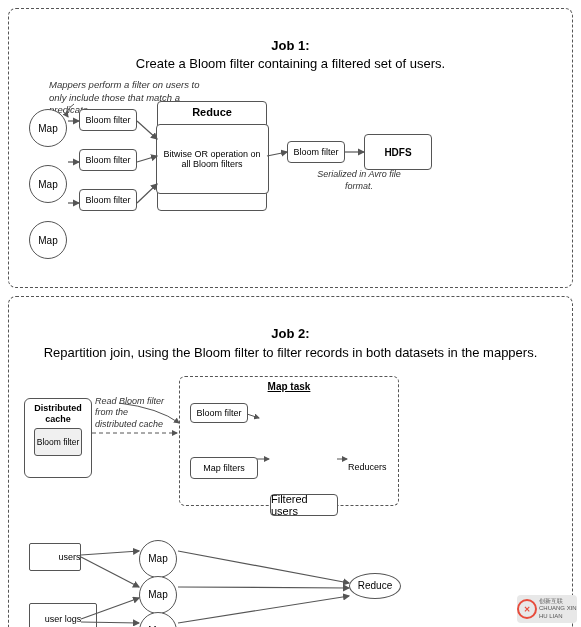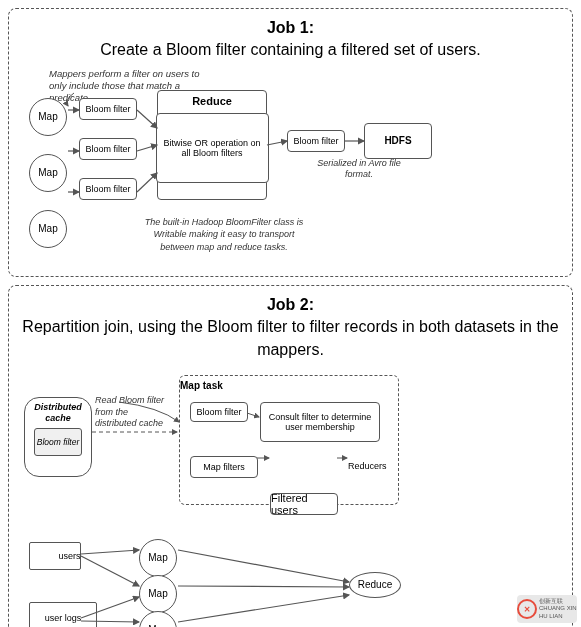--- a/index.html
+++ b/index.html
@@ -26,23 +26,24 @@
     .job-box {
       border: 1.5px dashed #555;
       border-radius: 8px;
       padding: 8px 10px;
       position: relative;
       background: #fff;
     }
 
     .job-title {
       text-align: center;
-      font-size: 16px;
+      font-size: 13px;
       line-height: 1.4;
       margin-bottom: 6px;
+      margin-top: 20px;
     }
 
     .job-title strong {
       font-weight: bold;
     }
 
     
     .job1-content {
       position: relative;
       height: 200px;
@@ -206,32 +207,31 @@
     .job2-content {
       position: relative;
       height: 300px;
     }
 
     .dist-cache-box {
       position: absolute;
       left: 5px;
       top: 30px;
       border: 1.5px solid #555;
-      border-radius: 15px;
+      border-radius: 6px;
       width: 68px;
       height: 80px;
       display: flex;
       flex-direction: column;
       align-items: center;
       justify-content: flex-start;
       padding-top: 4px;
       font-size: 9px;
       text-align: center;
       background: #fff;
-      font-style: italic;
     }
 
     .dist-cache-label {
       font-size: 9px;
       font-weight: bold;
       line-height: 1.2;
     }
 
     .small-bloom-box {
       border: 1.5px solid #555;
@@ -264,24 +264,25 @@
       left: 160px;
       top: 8px;
       border: 1.5px dashed #555;
       border-radius: 6px;
       width: 220px;
       height: 130px;
       background: #fff;
     }
 
     .map-task-title {
-      text-align: left;
+      text-align: center;
       font-size: 10px;
       font-weight: bold;
       margin-top: 4px;
+      text-decoration: underline;
     }
 
     .map-task-bloom {
       position: absolute;
       top: 26px;
       left: 10px;
       border: 1.5px solid #555;
       border-radius: 4px;
       width: 58px;
       height: 20px;
@@ -502,21 +503,20 @@
         <div class="reduce-label">Reduce</div>
         <div class="inner-reduce">Bitwise OR operation on all Bloom filters</div>
       </div>
 
       <div class="output-bloom">Bloom filter</div>
 
       <div class="hdfs-box">HDFS</div>
 
       <div class="annotation-avro">Serialized in Avro file format.</div>
 
-      <div class="annotation-bottom">The built-in Hadoop BloomFilter class is Writable making it easy to transport between map and reduce tasks.</div>
 
       <svg class="arrow-svg-j1">
         <defs>
           <marker id="arrowhead1" markerWidth="6" markerHeight="6" refX="5" refY="3" orient="auto">
             <path d="M0,0 L0,6 L6,3 z" fill="#555"></path>
           </marker>
         </defs>
 
         <line x1="49" y1="42" x2="60" y2="42" stroke="#555" stroke-width="1.2" marker-end="url(#arrowhead1)"></line>
 
@@ -549,21 +549,20 @@
       <div class="dist-cache-box">
         <div class="dist-cache-label">Distributed cache</div>
         <div class="small-bloom-box">Bloom filter</div>
       </div>
 
       <div class="read-bloom-annotation">Read Bloom filter from the distributed cache</div>
 
       <div class="map-task-box">
         <div class="map-task-title">Map task</div>
         <div class="map-task-bloom">Bloom filter</div>
-        <div class="consult-box">Consult filter to determine user membership</div>
         <div class="map-func-box">Map filters</div>
         <div class="filtered-users-box">Filtered users</div>
         <div class="reducers-label">Reducers</div>
       </div>
 
       <div class="users-box">users</div>
 
       <div class="user-logs-box">user logs</div>
 
       <div class="map-oval-1">

